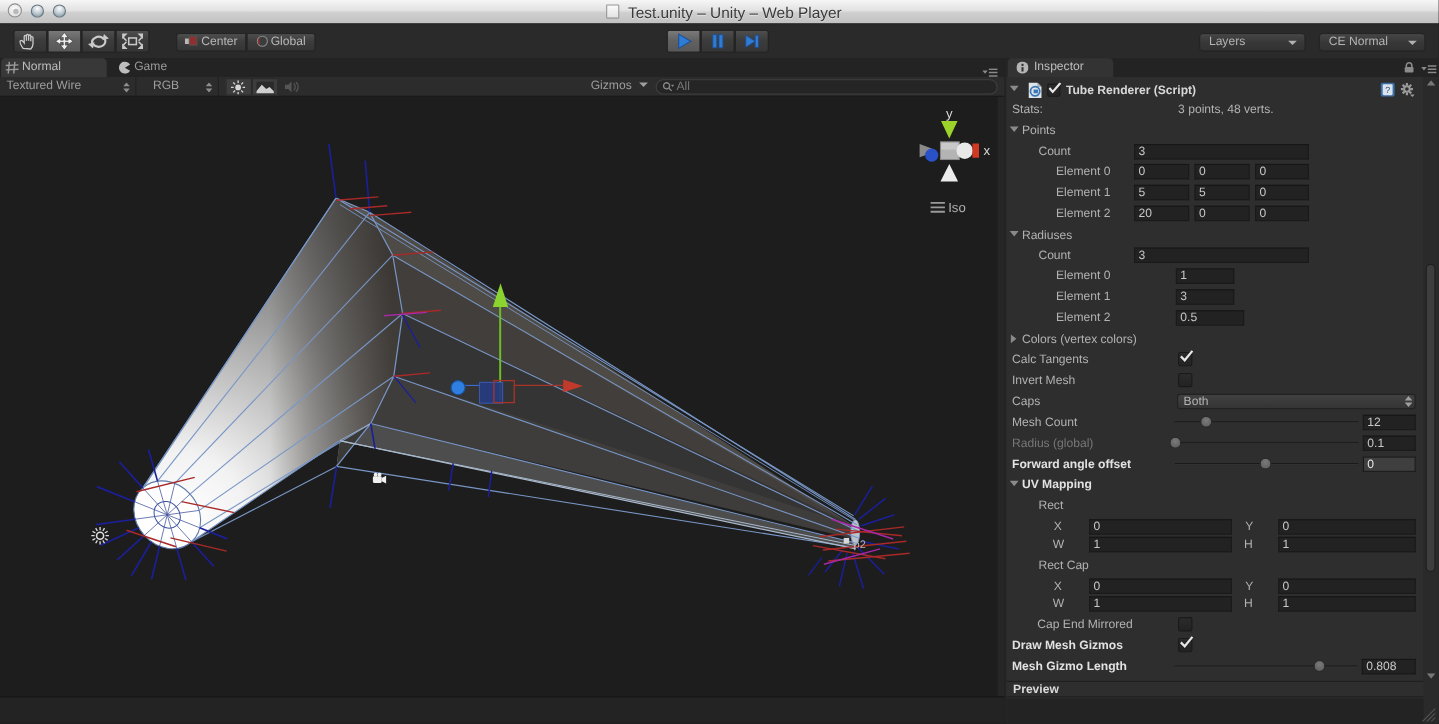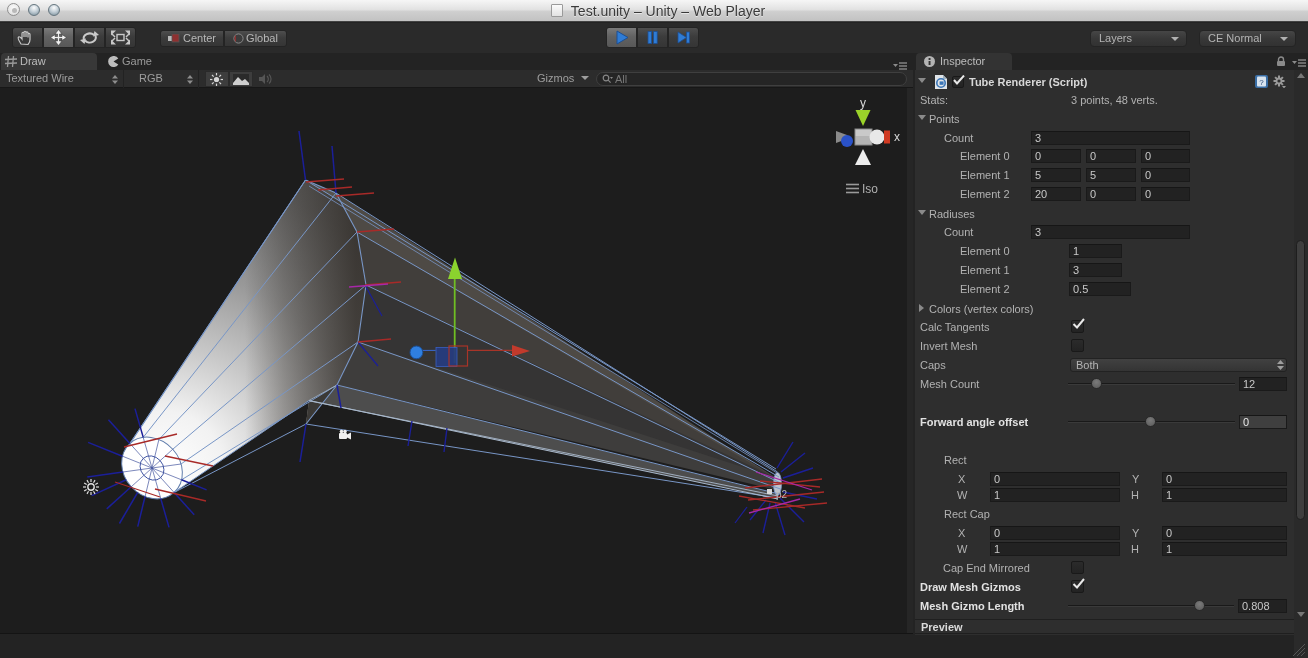--- a/index.html
+++ b/index.html
@@ -160,21 +160,21 @@
   <div id="scenetabs">
     <div class="tab" style="left:1px; width:96px; background:#383838;">
       <svg width="12" height="11" viewBox="0 0 12 11" style="position:absolute; left:4px; top:3px;">
           <g stroke="#9a9a9a" stroke-width="1.3">
             <line x1="3.5" y1="0" x2="2.5" y2="11"></line>
             <line x1="8.5" y1="0" x2="7.5" y2="11"></line>
             <line x1="0" y1="3.5" x2="12" y2="3"></line>
             <line x1="0" y1="7.5" x2="12" y2="7"></line>
           </g>
         </svg>
-      <span style="position:absolute; left:19px; top:2px;">Draw</span>
+      <span style="position:absolute; left:19px; top:2px;">Normal</span>
     </div>
     <div class="tab" style="left:105px; width:60px; color:#9a9a9a;">
       <svg width="11" height="11" viewBox="0 0 11 11" style="position:absolute; left:3px; top:3px;">
           <path d="M10.3 2.6 A5.5 5.5 0 1 0 10.3 8.4 L5.5 5.5 Z" fill="#bdbdbd"></path>
         </svg>
       <span style="position:absolute; left:17px; top:2px;">Game</span>
     </div>
     <svg width="14" height="8" viewBox="0 0 14 8" style="position:absolute; left:893px; top:9px;">
         <path d="M0 2 L5 2 L2.5 5 Z" fill="#8a8a8a"></path>
         <g stroke="#8a8a8a" stroke-width="1.4">
@@ -541,26 +541,36 @@
       <div class="row" style="top:268px;">
           <span class="lbl" style="left:5px;">Invert Mesh</span>
           <span class="cb" style="left:156px;"></span>
         </div>
       <div class="row" style="top:306px;">
           <span class="lbl" style="left:5px;">Mesh Count</span>
         <span class="slider" style="left:153px; width:167px;"></span>
           <span class="knob" style="left:176px; top:2px;"></span>
         <span class="fld" style="left:324px; width:48px;">12</span>
       </div>
+      <div class="row" style="top:325px;">
+          <span class="lbl" style="left:5px; color:#777;">Radius (global)</span>
+        <span class="slider" style="left:153px; width:167px;"></span>
+          <span class="knob" style="left:148px; top:2px;"></span>
+        <span class="fld" style="left:324px; width:48px;">0.1</span>
+      </div>
       <div class="row" style="top:344px;">
           <span class="lbl" style="left:5px; color:#e2e2e2; font-weight:bold;">Forward angle offset</span>
         <span class="slider" style="left:153px; width:167px;"></span>
           <span class="knob" style="left:230px; top:2px;"></span>
         <span class="fld" style="left:324px; width:48px; background:#3f3f3f; color:#e8e8e8;">0</span>
       </div>
+      <div class="row" style="top:363px;">
+          <span class="fold" style="left:3px;"></span>
+          <span class="lbl" style="left:14px; font-weight:bold; color:#e2e2e2;">UV Mapping</span>
+        </div>
       <div class="row" style="top:382px;">
           <span class="lbl" style="left:29px;">Rect</span>
         </div>
       <div class="row" style="top:401px;">
           <span class="lbl" style="left:43px;">X</span>
           <span class="fld" style="left:75px; width:130px;">0</span>
           <span class="lbl" style="left:217px;">Y</span>
           <span class="fld" style="left:247px; width:125px;">0</span>
         </div>
       <div class="row" style="top:417px;">

